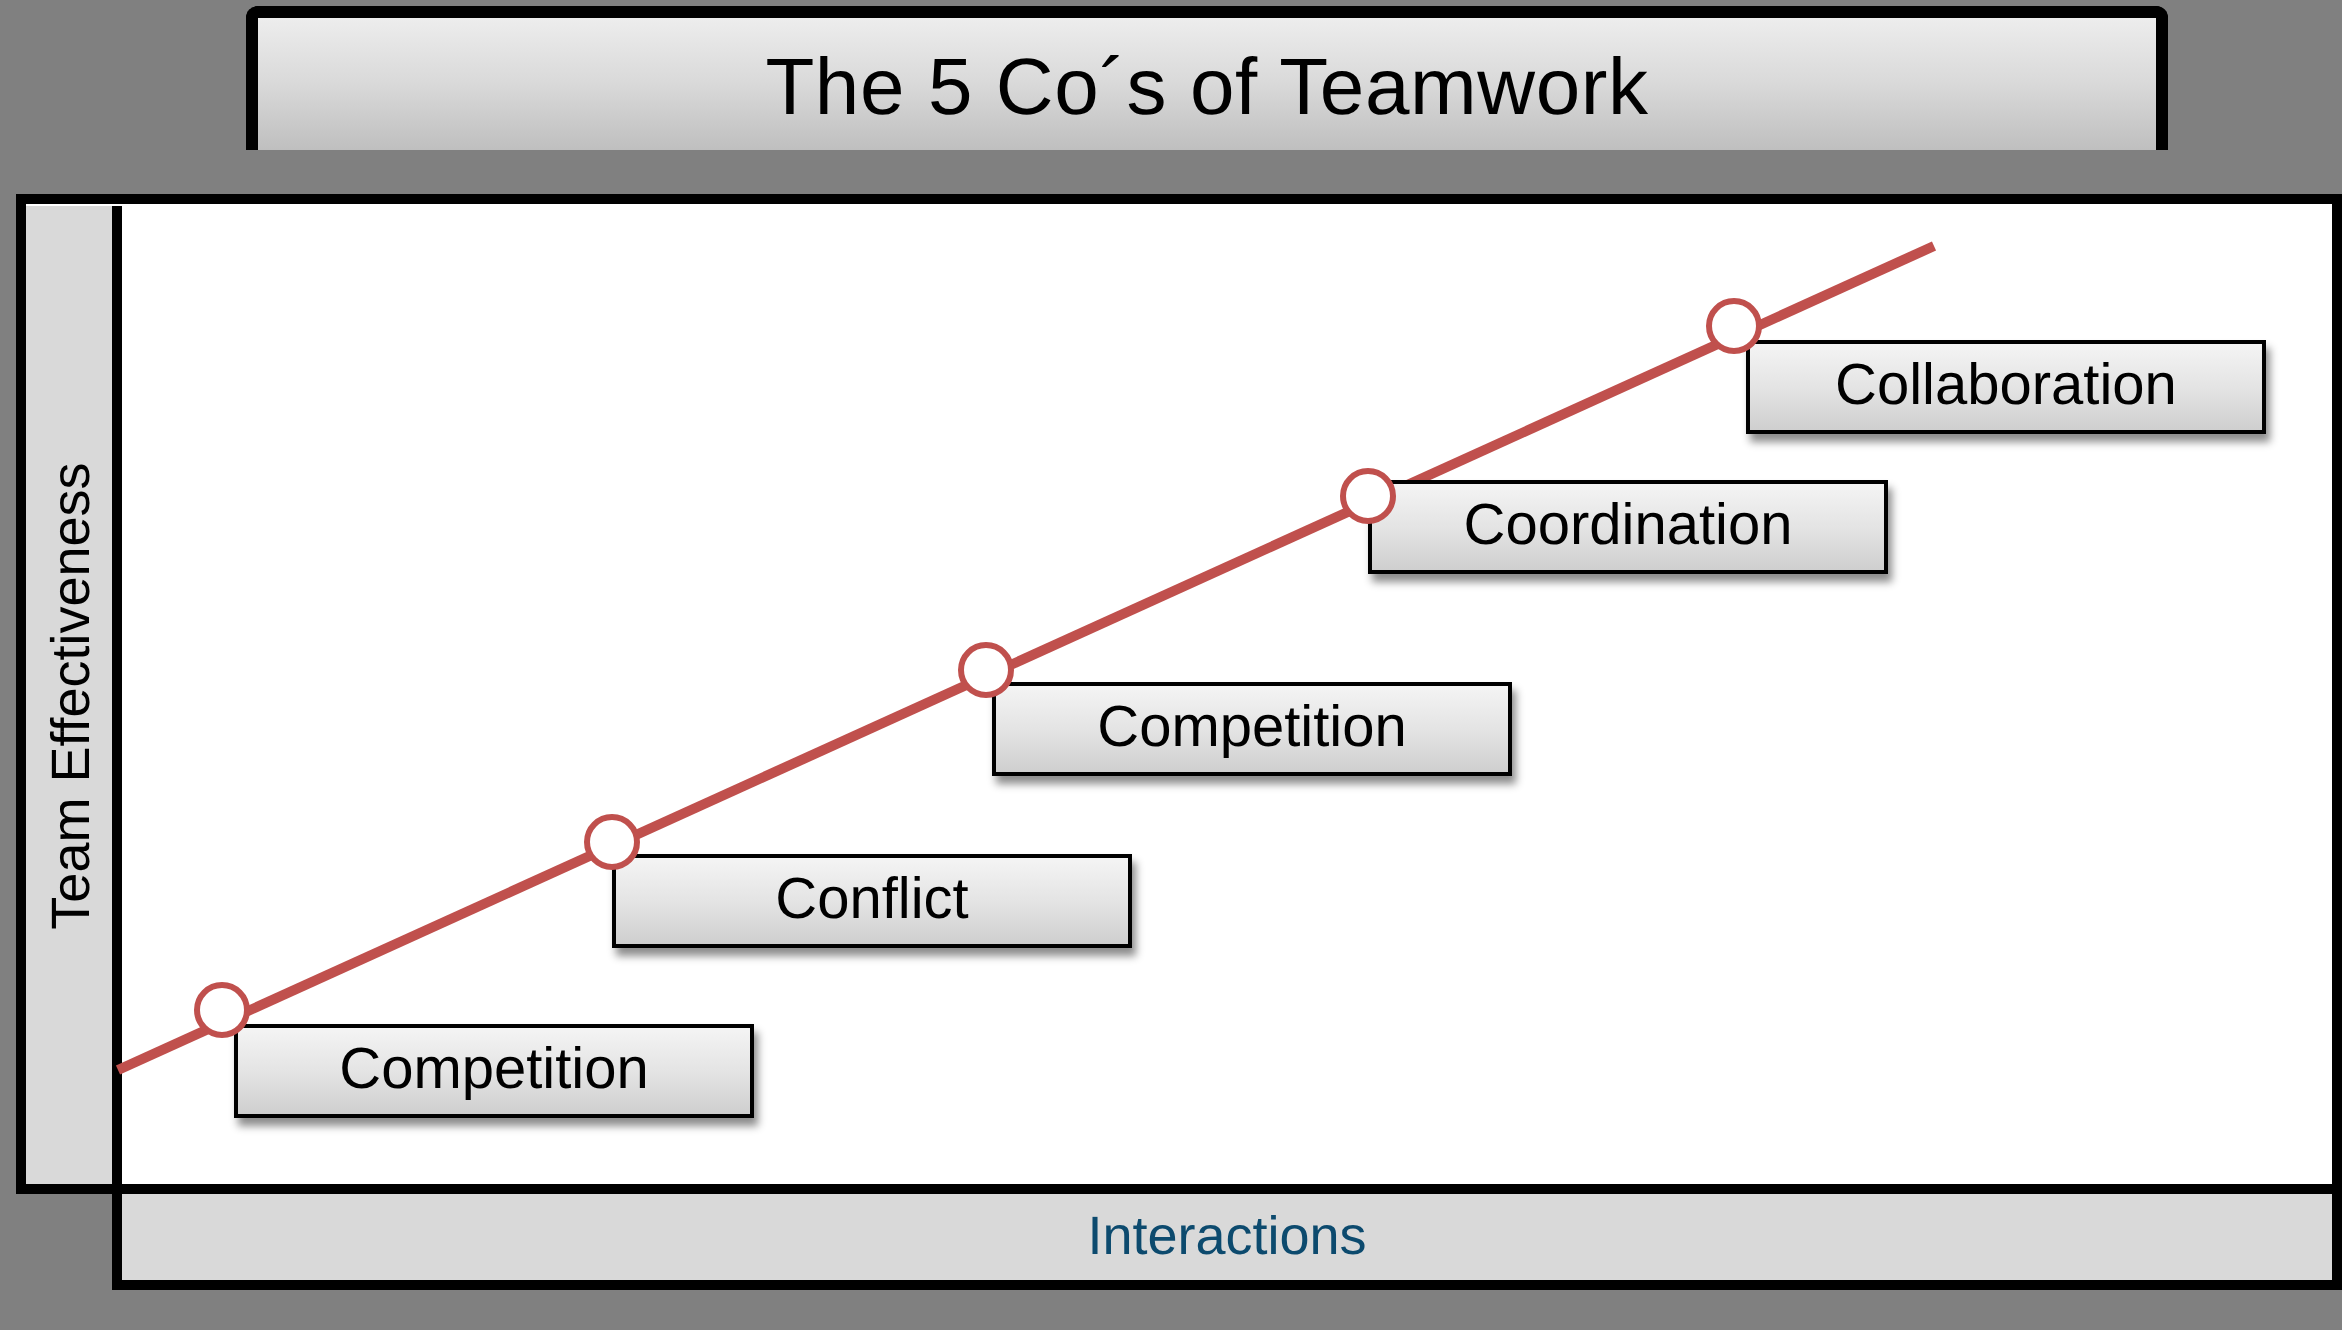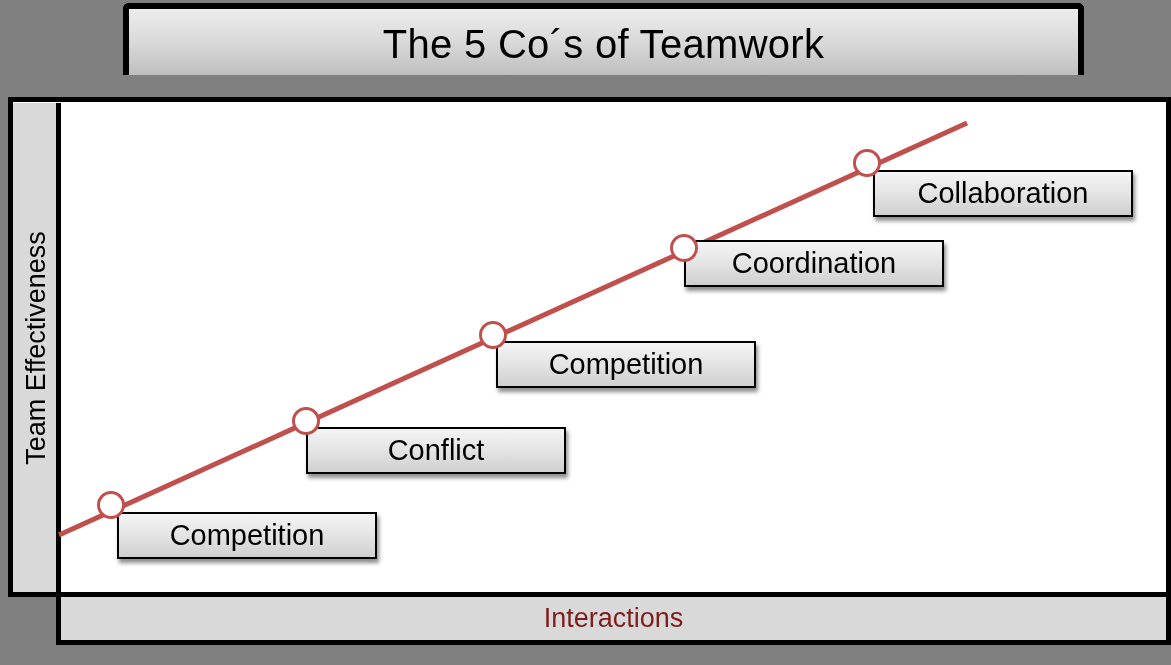--- a/index.html
+++ b/index.html
@@ -55,21 +55,21 @@
     left: 56px; top: 592px;
     width: 1115px; height: 53px;
     background: #d9d9d9;
     border: 5px solid #000;
     border-top-width: 5px;
     box-sizing: border-box;
     display: flex; align-items: center; justify-content: center;
   }
   .x-label {
     font-size: 27px;
-    color: #7f1d1d;
+    color: #0c4a6e;
   }
   .plot-svg {
     position: absolute;
     left: 0; top: 0;
     width: 1171px; height: 665px;
     pointer-events: none;
   }
   .stage-box {
     position: absolute;
     width: 260px; height: 47px;

